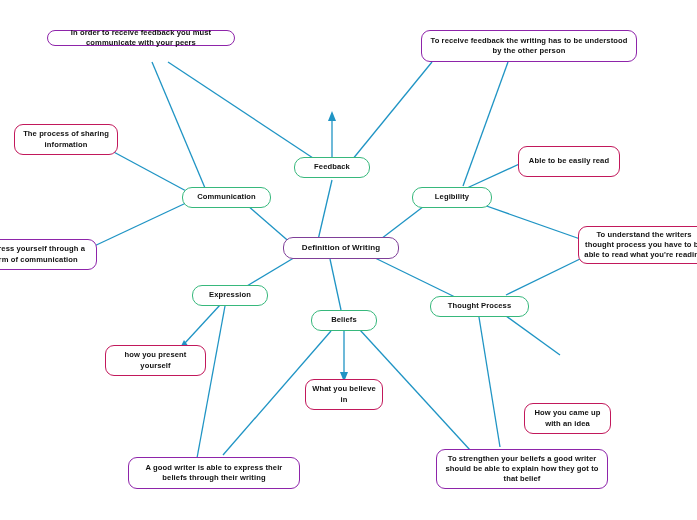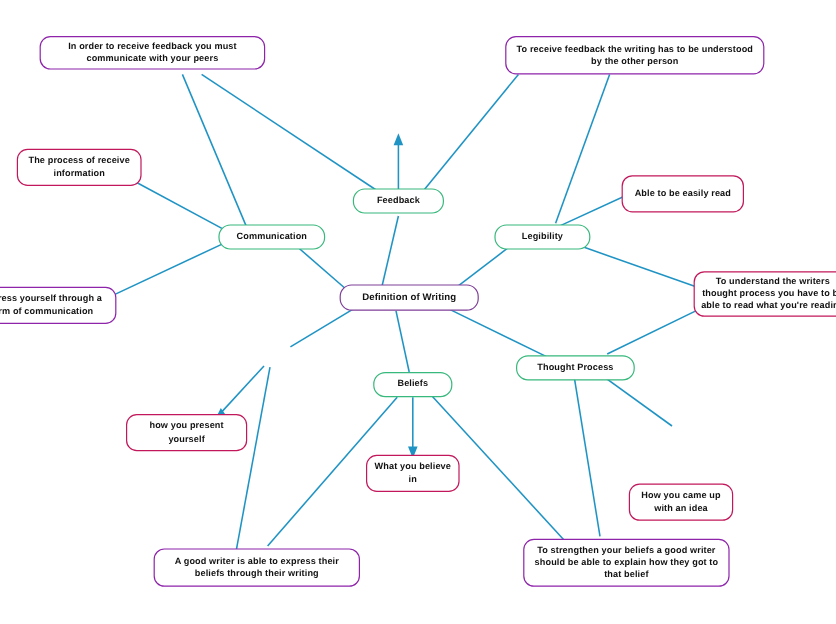--- a/index.html
+++ b/index.html
@@ -116,40 +116,43 @@
   </div>
 
   <div class="node branch" style="left:294px; top:157px; width:76px; height:21px;">
     <span class="txt">Feedback</span>
   </div>
 
   <div class="node branch" style="left:412px; top:187px; width:80px; height:21px;">
     <span class="txt">Legibility</span>
   </div>
 
+  <div class="node branch" style="left:192px; top:285px; width:76px; height:21px;">
+    <span class="txt">Expression</span>
+  </div>
 
   <div class="node branch" style="left:311px; top:310px; width:66px; height:21px;">
     <span class="txt">Beliefs</span>
   </div>
 
   <div class="node branch" style="left:430px; top:296px; width:99px; height:21px;">
     <span class="txt">Thought Process</span>
   </div>
 
-  <div class="node leafp" style="left:33px; top:30px; width:188px; height:28px;">
+  <div class="node leafp" style="left:47px; top:30px; width:188px; height:16px;">
     <span class="txt">In order to receive feedback you must communicate with your peers</span>
   </div>
 
   <div class="node leafp" style="left:421px; top:30px; width:216px; height:32px;">
     <span class="txt">To receive feedback the writing has to be understood by the other person</span>
   </div>
 
 
   <div class="node leaf" style="left:14px; top:124px; width:104px; height:31px;">
-    <span class="txt">The process of receive information</span>
+    <span class="txt">The process of sharing information</span>
   </div>
 
   <div class="node leafp" style="left:-28px; top:239px; width:125px; height:31px;">
     <span class="txt">Express yourself through a form of communication</span>
   </div>
 
   <div class="node leaf" style="left:518px; top:146px; width:102px; height:31px;">
     <span class="txt">Able to be easily read</span>
   </div>
 

